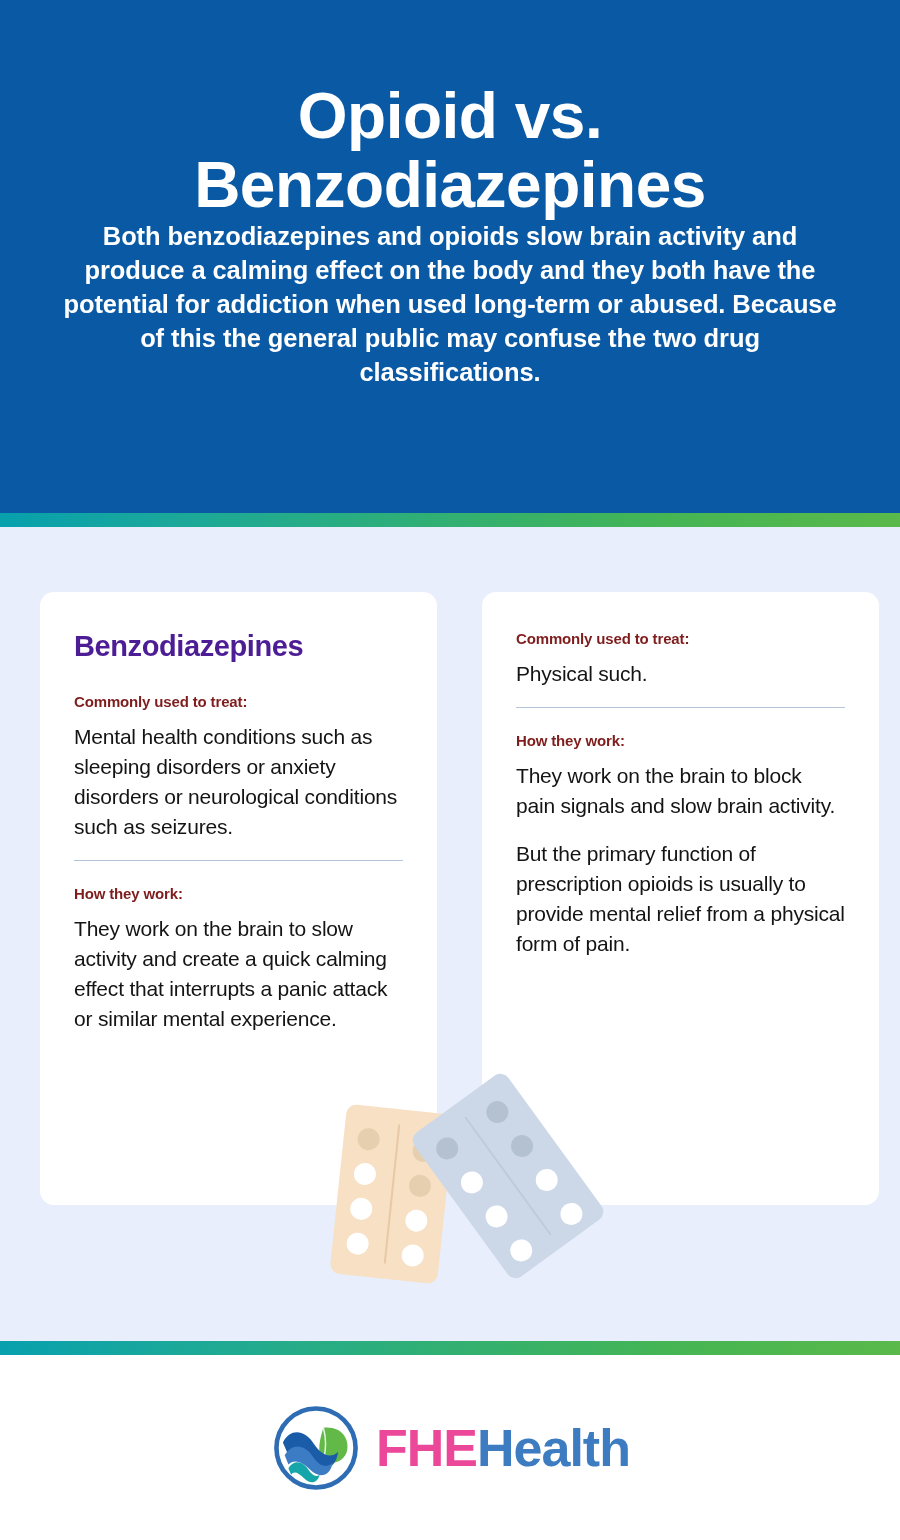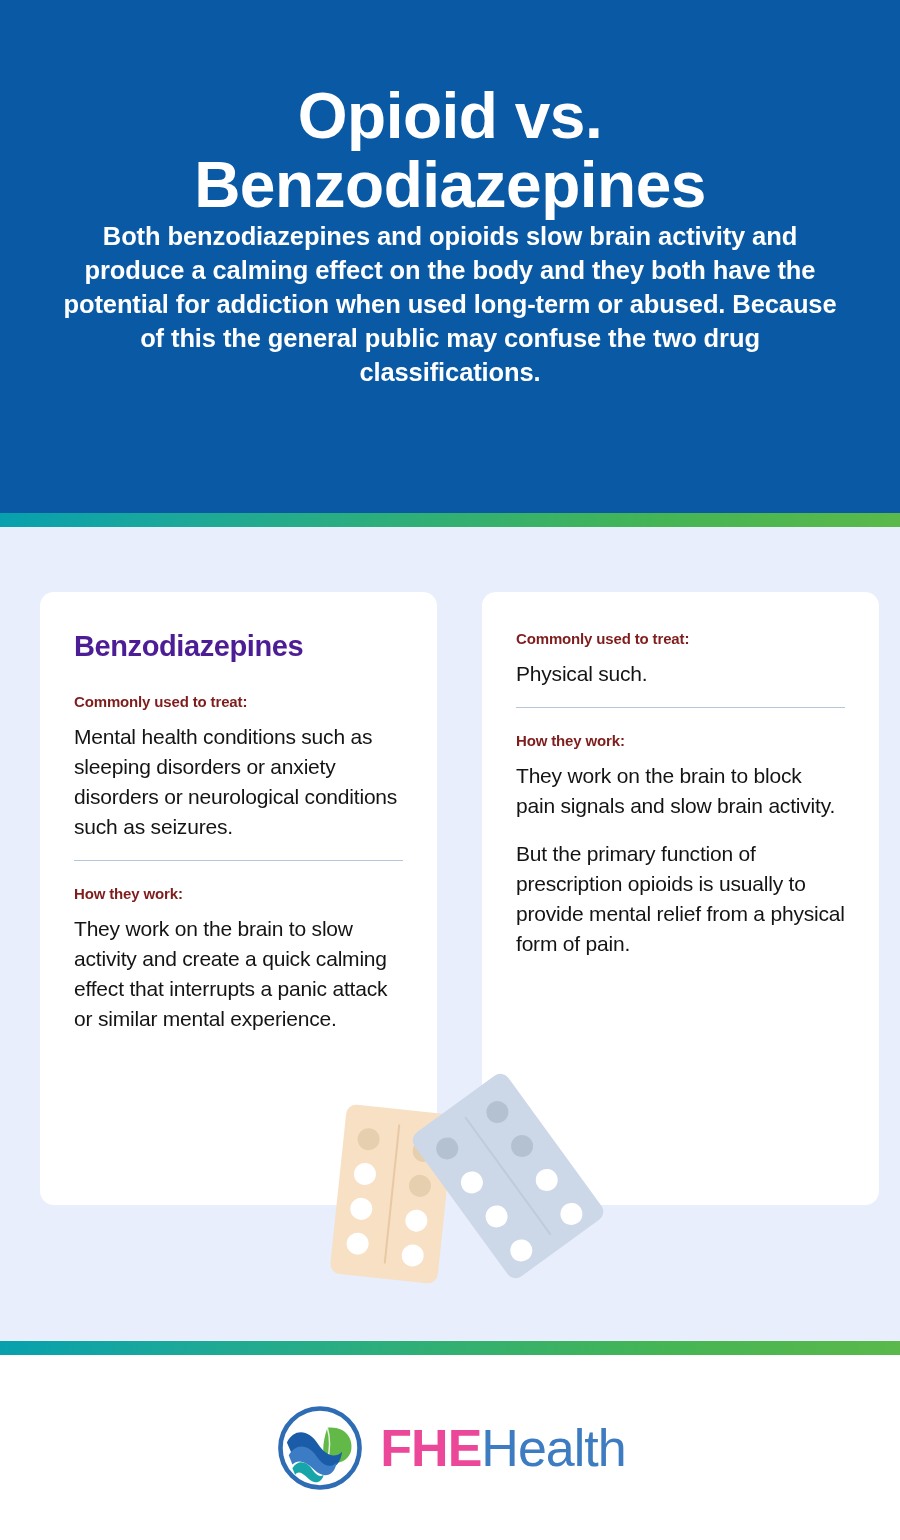--- a/index.html
+++ b/index.html
@@ -151,21 +151,21 @@
   }
   .logo { display:flex; align-items:center; gap:14px; }
   .logo-mark { width:92px; height:92px; display:block; }
   .logo-text {
     font-size:52px;
     letter-spacing:-1px;
     line-height:1;
     white-space:nowrap;
   }
   .logo-text .fhe    { font-weight:bold; color:#ec4899; }
-  .logo-text .health { font-weight:normal; color:#3d7cc0; }
+  .logo-text .health { font-weight:bold; color:#3d7cc0; }
 </style>
 </head>
 <body>
 
 <div class="page">
 
   <div class="header">
     <div class="title">
       <div>Opioid vs.</div>
       <div>Benzodiazepines</div>

